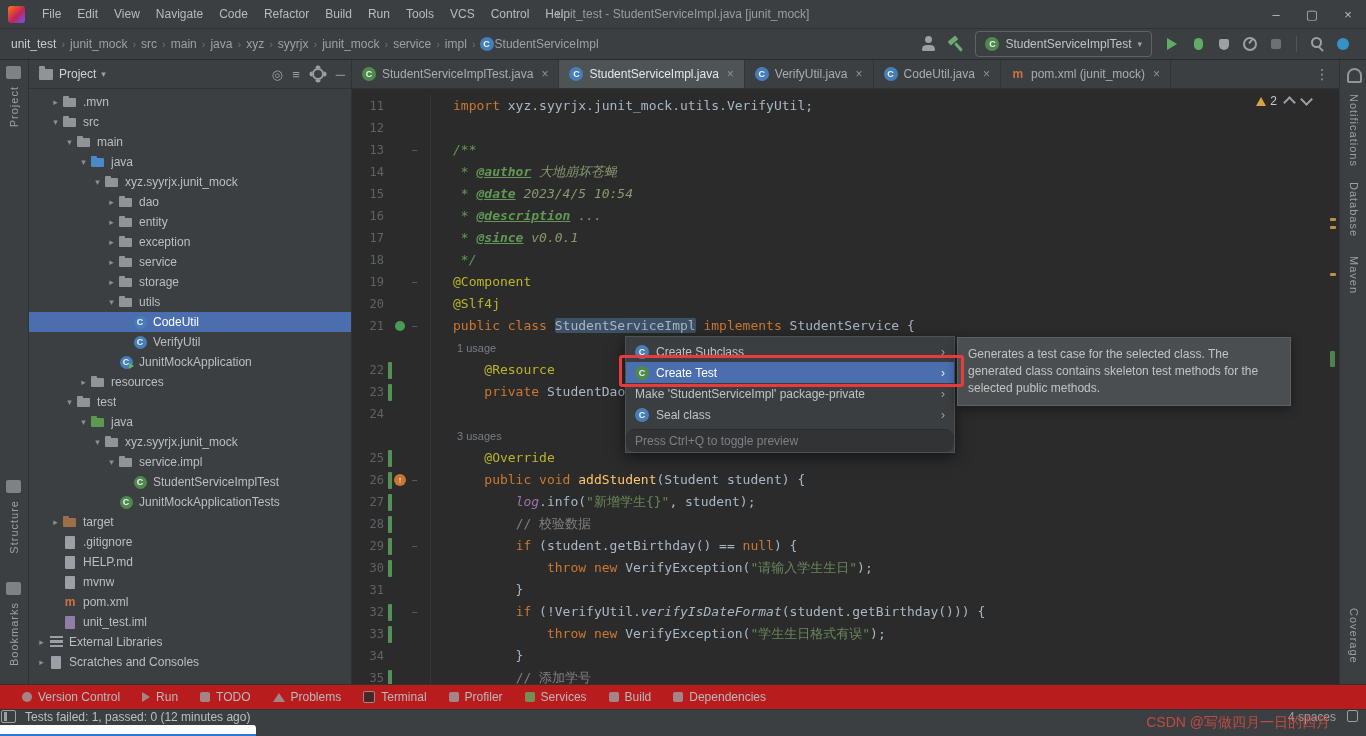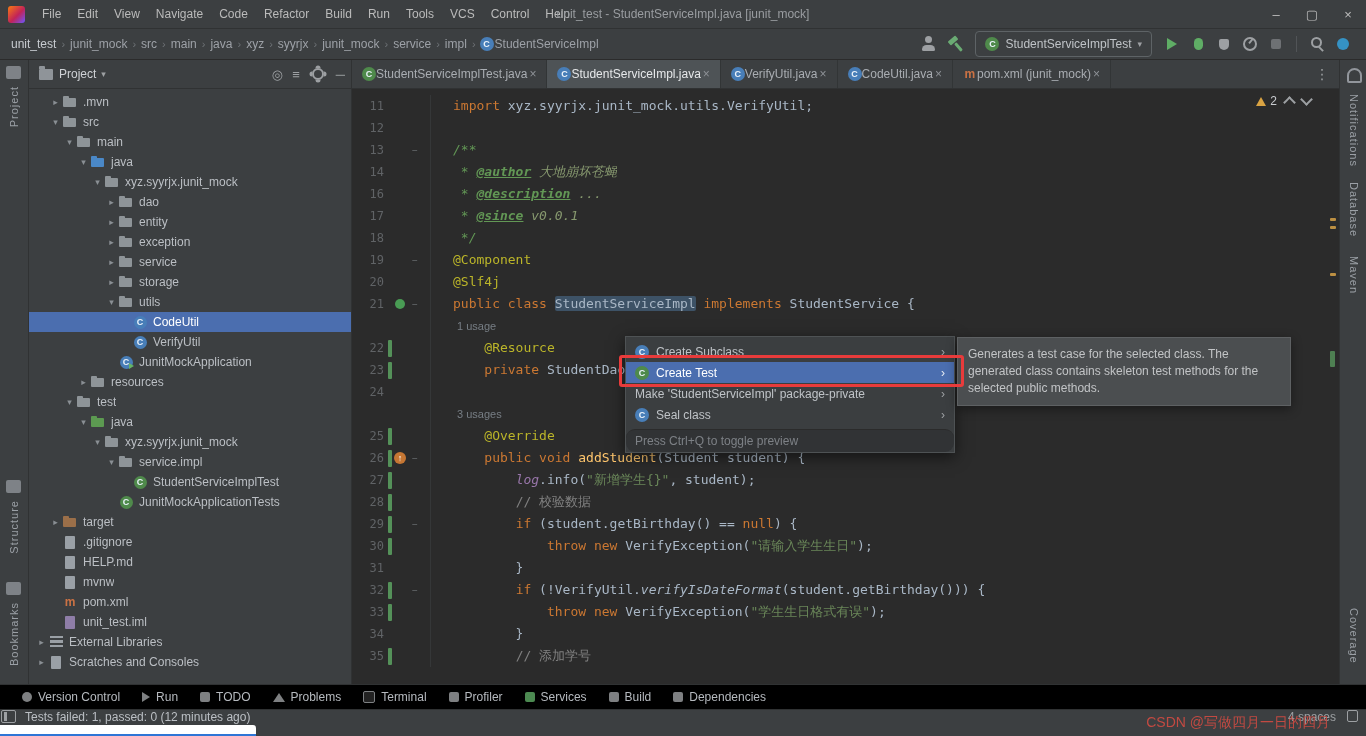--- a/index.html
+++ b/index.html
@@ -90,21 +90,21 @@
   .ic-file::before,.ic-file-md::before,.ic-file-git::before,.ic-scratch::before,.ic-file-iml::before{
       content:"";width:10px;height:13px;background:#9AA0A6;border-radius:1px;}
   .ic-file-iml::before{background:#8F7EA8;}
   .ic-maven::before{content:"m";color:#CB7244;font:bold 12px/16px "Liberation Sans",sans-serif;}
   .ic-libs::before{content:"";width:13px;height:12px;background:repeating-linear-gradient(180deg,#9AA0A6 0 2px,transparent 2px 4.5px);}
   .tlabel{overflow:hidden;text-overflow:ellipsis;}
 
   
   .editor-zone{flex:1 1 auto;display:flex;flex-direction:column;min-width:0;background:#2B2B2B;}
   .tabbar{height:28px;flex:0 0 28px;background:#3C3F41;border-bottom:1px solid #303233;display:flex;align-items:stretch;}
-  .tab{display:flex;align-items:center;gap:0;padding:0 10px;border-right:1px solid #323536;color:#A9ADB2;white-space:nowrap;}
+  .tab{display:flex;align-items:center;gap:6px;padding:0 10px;border-right:1px solid #323536;color:#A9ADB2;white-space:nowrap;}
   .tab.active{background:#4E5356;color:#E6E8EA;}
   .tab-close{color:#8E9297;font-size:12px;margin-left:2px;}
   .tab-more{margin-left:auto;padding:0 10px;color:#9DA0A3;display:flex;align-items:center;font-size:14px;}
   .mini-icon{width:14px;height:14px;border-radius:50%;display:inline-flex;align-items:center;justify-content:center;
              font:bold 9px/14px "Liberation Sans",sans-serif;color:#EAF2FA;flex:0 0 14px;}
   .icon-class{background:#487EB8;}        .icon-class::before{content:"C";}
   .icon-class-test{background:#4F8A4B;}   .icon-class-test::before{content:"C";}
   .icon-maven{background:transparent;color:#CB7244;font-size:12px;} .icon-maven::before{content:"m";}
 
   .editor{flex:1 1 auto;position:relative;overflow:hidden;background:#2B2B2B;}
@@ -149,21 +149,21 @@
   .parrow{margin-left:auto;color:#9DA0A3;font-size:12px;}
   .pitem.selected .parrow{color:#E7ECF3;}
   .popup-footer{height:22px;background:#313335;border-top:1px solid #2B2B2B;display:flex;align-items:center;
                 padding:0 9px;color:#7D8186;border-radius:9px;}
   .red-annotation{position:absolute;left:619px;top:355px;width:339px;height:26px;border:3px solid #E83B3B;
                   border-radius:3px;z-index:11;pointer-events:none;}
   .tooltip{position:absolute;left:957px;top:337px;width:312px;background:#4B4E50;border:1px solid #5E6163;
            padding:8px 10px;color:#C2C4C6;line-height:17px;z-index:10;box-shadow:0 3px 10px rgba(0,0,0,.4);}
 
   
-  .toolbar-bottom{height:24px;flex:0 0 24px;background:#000000;border-top:1px solid #303233;
+  .toolbar-bottom{height:24px;flex:0 0 24px;background:#b91c1c;border-top:1px solid #303233;
                   display:flex;align-items:center;padding-left:22px;}
   .btool{display:flex;align-items:center;margin-right:22px;color:#B6BABF;white-space:nowrap;}
   .bt-icon{width:10px;height:10px;background:#9DA0A3;opacity:.8;border-rad ius:2px;border-radius:2px;margin-right:6px;}
   .bt-version-control{border-radius:50%;}
   .bt-run{background:transparent;width:0;height:0;border-left:8px solid #9DA0A3;border-top:5px solid transparent;border-bottom:5px solid transparent;border-radius:0;}
   .bt-problems{background:transparent;width:0;height:0;border-left:6px solid transparent;border-right:6px solid transparent;border-bottom:9px solid #9DA0A3;border-radius:0;}
   .bt-terminal{background:#2B2B2B;border:1.5px solid #9DA0A3;}
   .bt-services{background:#5FAD65;}
 
   
@@ -485,20 +485,29 @@
               <div class="gut">
                 <span class="ln">14</span>
                 <span class="chg"></span>
                 <span class="gicon"></span>
                 <span class="fold"></span>
               </div>
               <div class="codeline"><span class="sg-d"> * </span><span class="sg-t">@author</span><span class="sg-v"> 大地崩坏苍蝇</span></div>
             </div>
             <div class="crow">
               <div class="gut">
+                <span class="ln">15</span>
+                <span class="chg"></span>
+                <span class="gicon"></span>
+                <span class="fold"></span>
+              </div>
+              <div class="codeline"><span class="sg-d"> * </span><span class="sg-t">@date</span><span class="sg-v"> 2023/4/5 10:54</span></div>
+            </div>
+            <div class="crow">
+              <div class="gut">
                 <span class="ln">16</span>
                 <span class="chg"></span>
                 <span class="gicon"></span>
                 <span class="fold"></span>
               </div>
               <div class="codeline"><span class="sg-d"> * </span><span class="sg-t">@description</span><span class="sg-v"> ...</span></div>
             </div>
             <div class="crow">
               <div class="gut">
                 <span class="ln">17</span>

